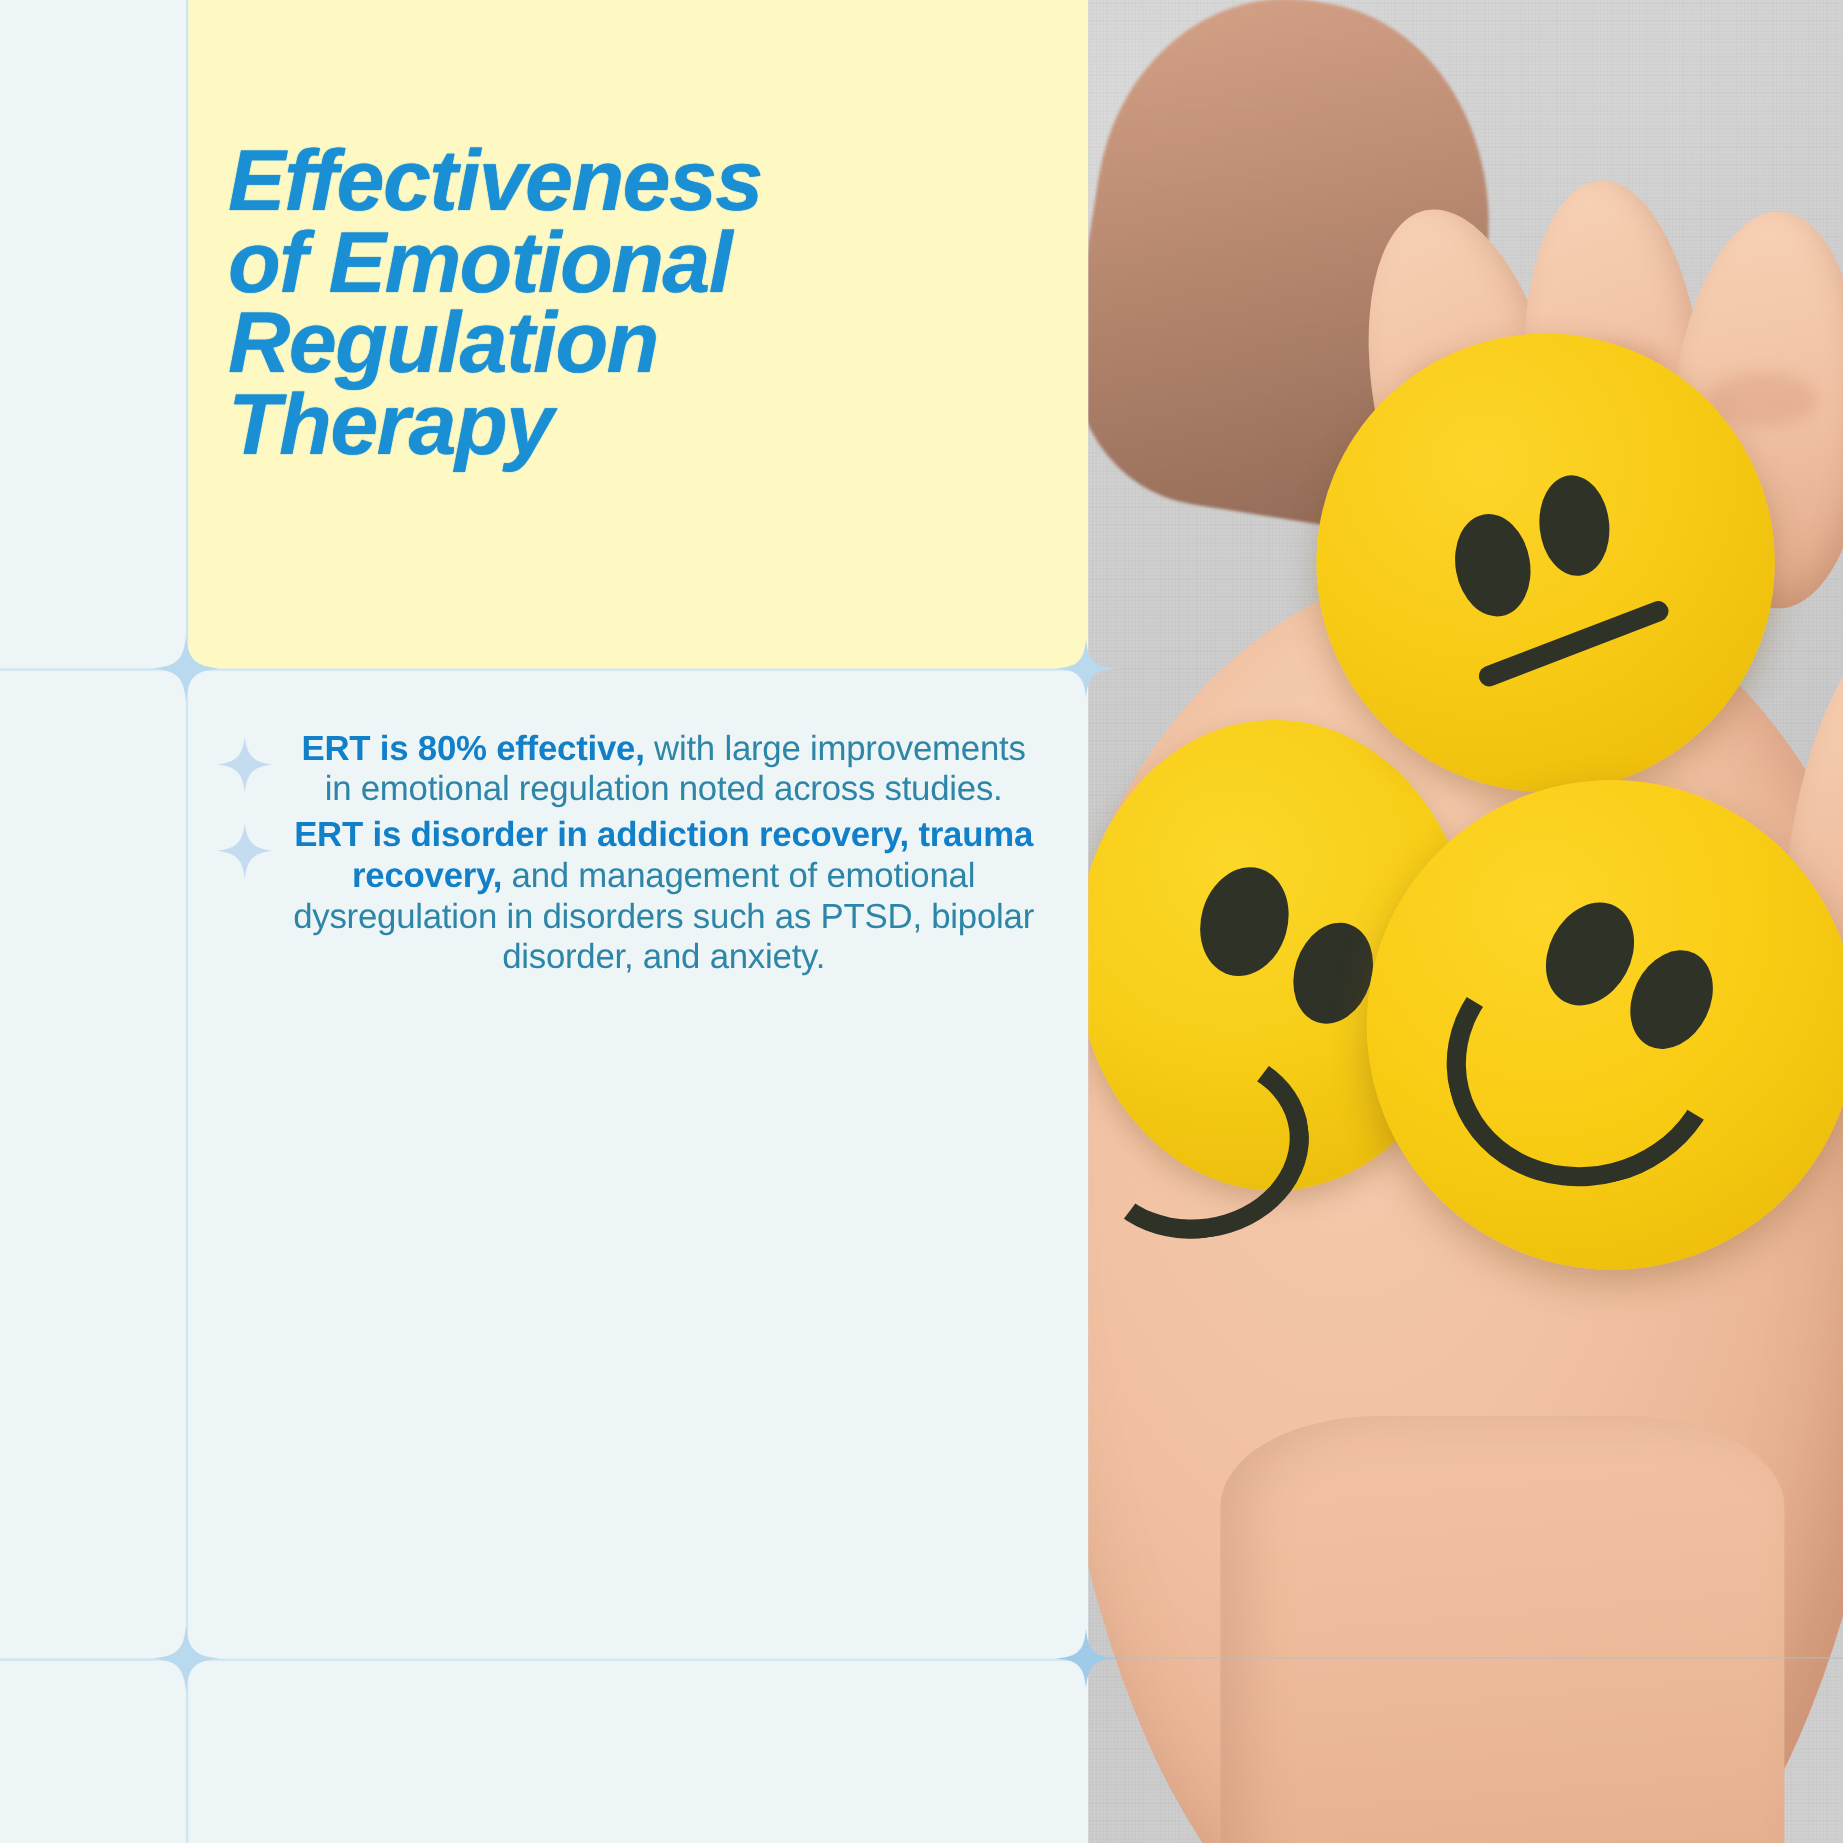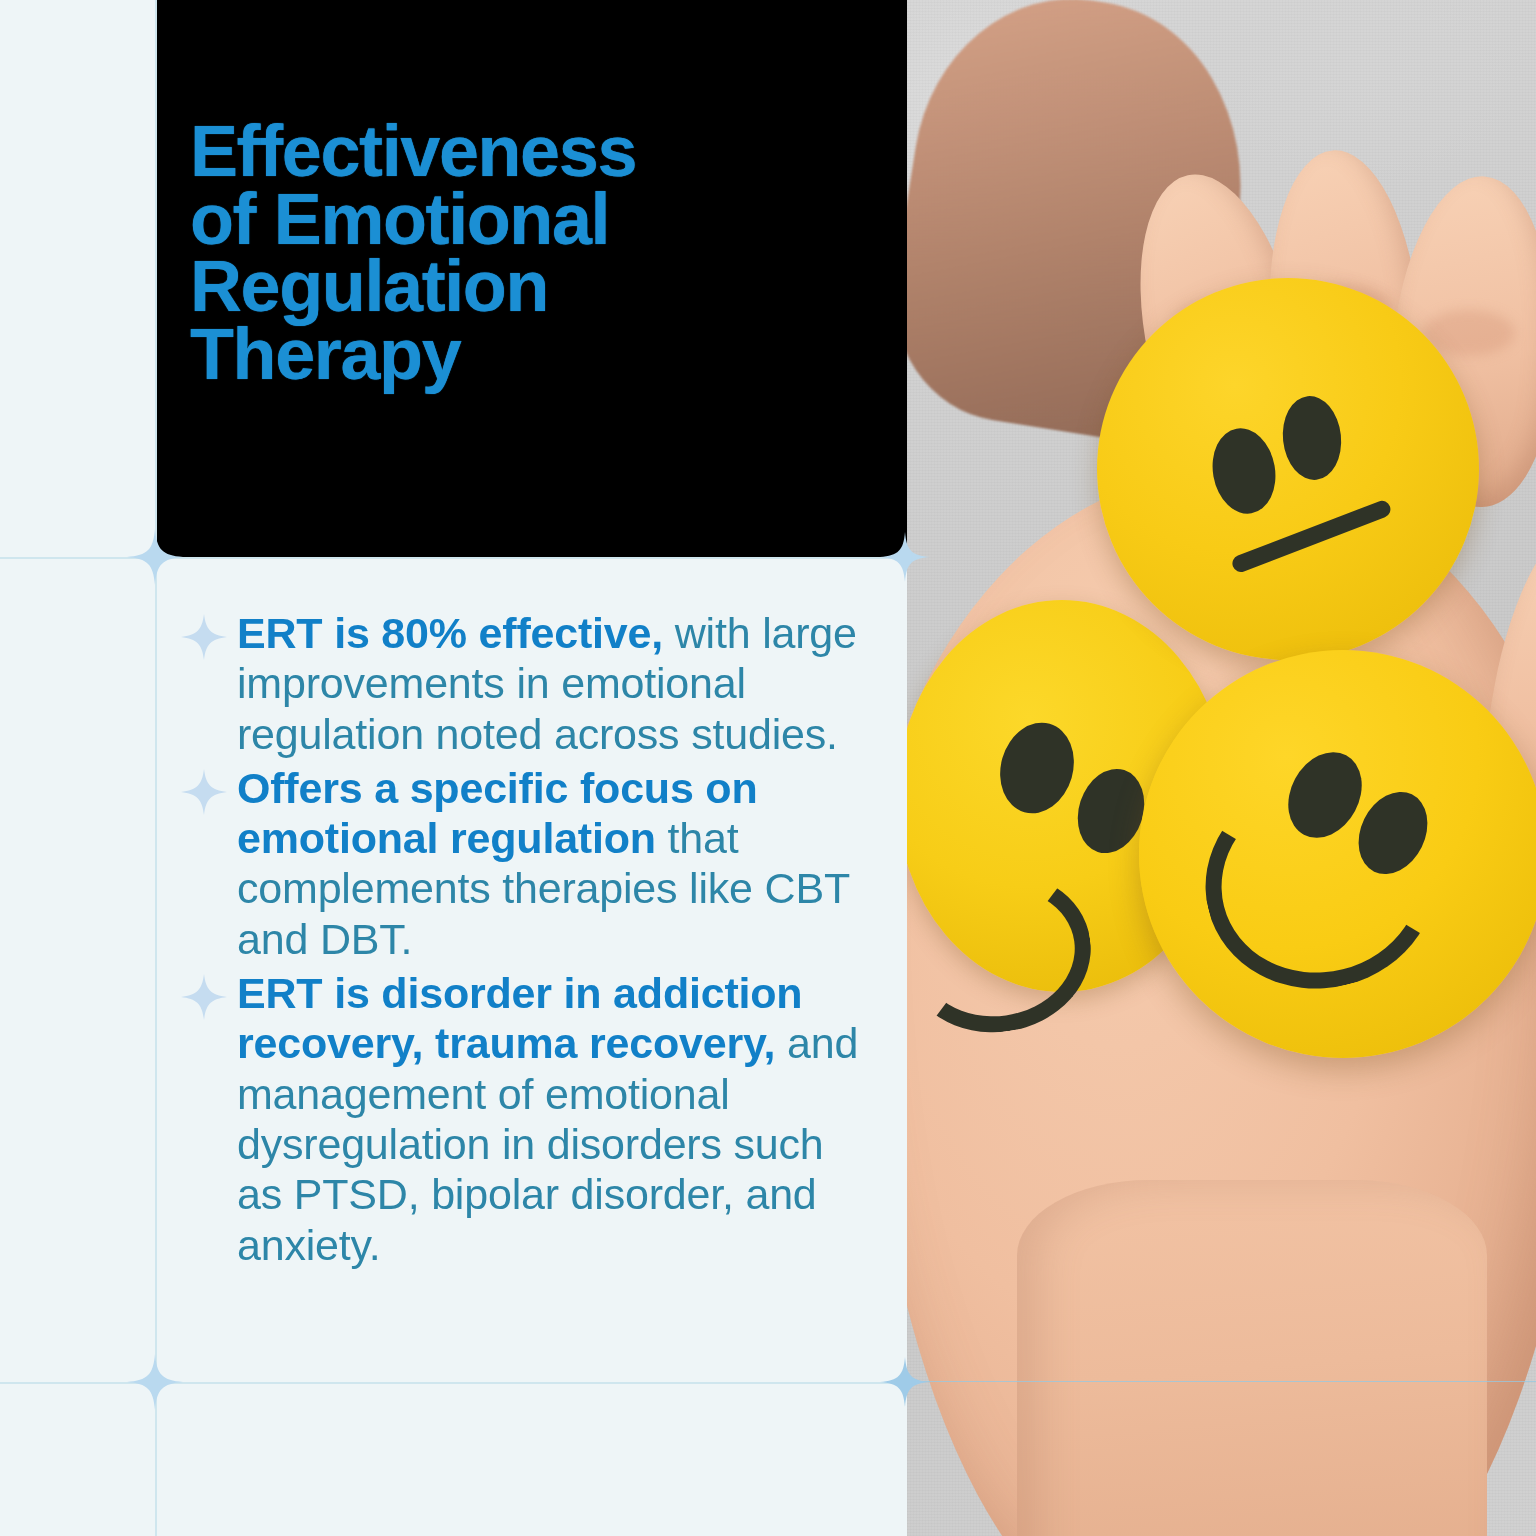--- a/index.html
+++ b/index.html
@@ -22,21 +22,22 @@
   .sparkle { position:absolute; pointer-events:none; }
   .sparkle svg { display:block; }
 
   
   #left-pane {
     position:absolute; left:0; top:0; width:907px; height:1536px;
   }
 
   #title-card {
     position:absolute; left:157px; top:0; width:750px; height:557px;
-    background:#000000;
+    background:#fef9c3;
+    font-style:italic;
   }
   #page-title {
     position:absolute; left:33px; top:118px; width:700px;
     color:#1b8fd4;
     font-size:72px;
     line-height:0.94;
     font-weight:900;
     letter-spacing:-1.4px;
     font-stretch:condensed;
     text-shadow:0 0 1px #1b8fd4;
@@ -48,24 +49,25 @@
     background:#eef5f7;
   }
   #bullet-list { position:absolute; left:22px; top:48px; width:690px; }
 
   .bullet-row { display:flex; align-items:flex-start; margin-bottom:4px; }
   .bullet-marker {
     flex:0 0 58px; height:54px; position:relative; top:4px;
   }
   .bullet-text {
     flex:1 1 auto;
-    font-size:43px;
+    font-size:29px;
     line-height:1.17;
     color:#2d86a8;
     letter-spacing:-0.2px;
+    text-align:center;
   }
   .bullet-text b { color:#1180c8; font-weight:700; }
 
   
   #photo {
     position:absolute; left:907px; top:0; width:629px; height:1536px;
     overflow:hidden;
     background:#c9c9c9;
   }
   #photo-bg {
@@ -166,30 +168,20 @@
           <span class="bullet-marker">
             <svg width="50" height="50" viewBox="0 0 50 50">
               <path d="M25 2 C27 18 32 23 48 25 C32 27 27 32 25 48 C23 32 18 27 2 25 C18 23 23 18 25 2 Z" fill="#c5dcf0"></path>
             </svg>
           </span>
           <span class="bullet-text">
             <b>ERT is 80% effective,</b><span> with large improvements in emotional regulation noted across studies.</span>
           </span>
         </div>
 
-        <div class="bullet-row">
-          <span class="bullet-marker">
-            <svg width="50" height="50" viewBox="0 0 50 50">
-              <path d="M25 2 C27 18 32 23 48 25 C32 27 27 32 25 48 C23 32 18 27 2 25 C18 23 23 18 25 2 Z" fill="#c5dcf0"></path>
-            </svg>
-          </span>
-          <span class="bullet-text">
-            <b>Offers a specific focus on emotional regulation</b><span> that complements therapies like CBT and DBT.</span>
-          </span>
-        </div>
 
         <div class="bullet-row">
           <span class="bullet-marker">
             <svg width="50" height="50" viewBox="0 0 50 50">
               <path d="M25 2 C27 18 32 23 48 25 C32 27 27 32 25 48 C23 32 18 27 2 25 C18 23 23 18 25 2 Z" fill="#c5dcf0"></path>
             </svg>
           </span>
           <span class="bullet-text">
             <b>ERT is disorder in addiction recovery, trauma recovery,</b><span> and management of emotional dysregulation in disorders such as PTSD, bipolar disorder, and anxiety.</span>
           </span>

